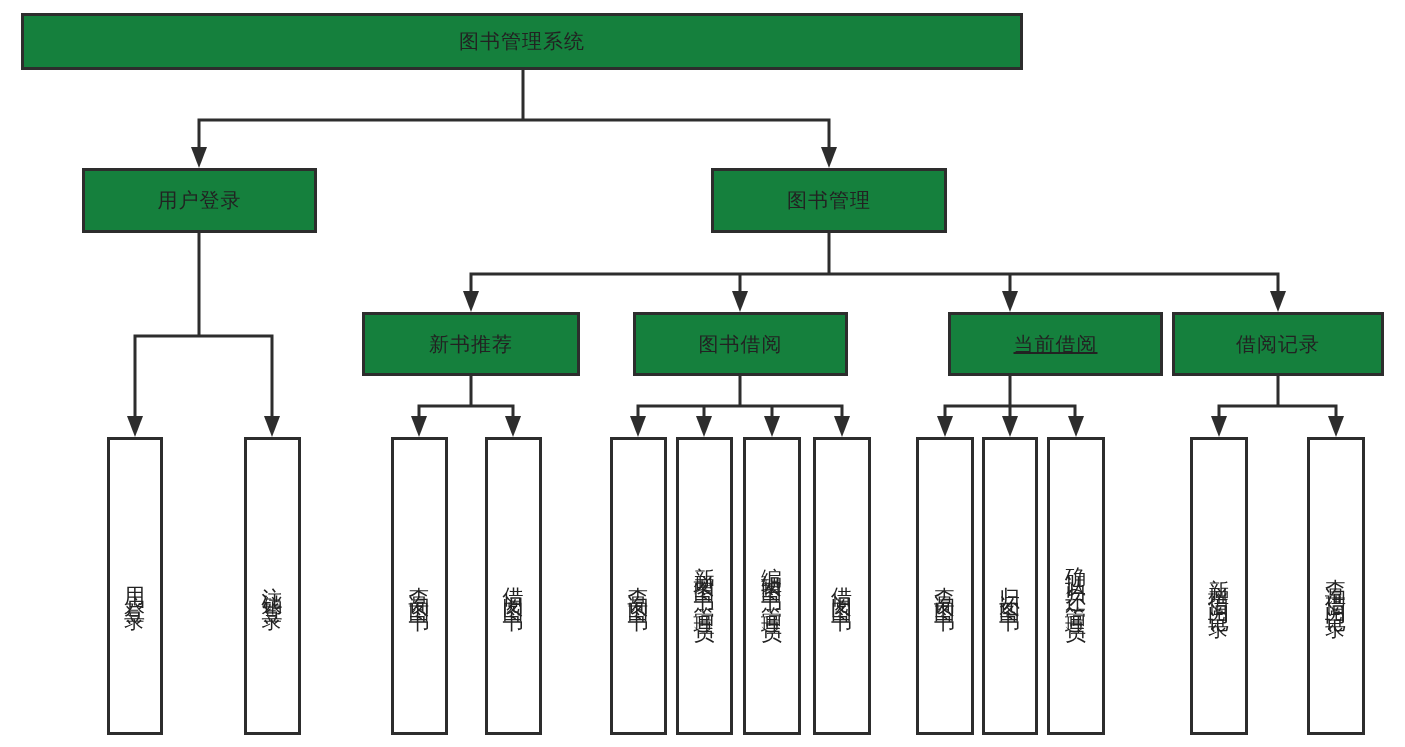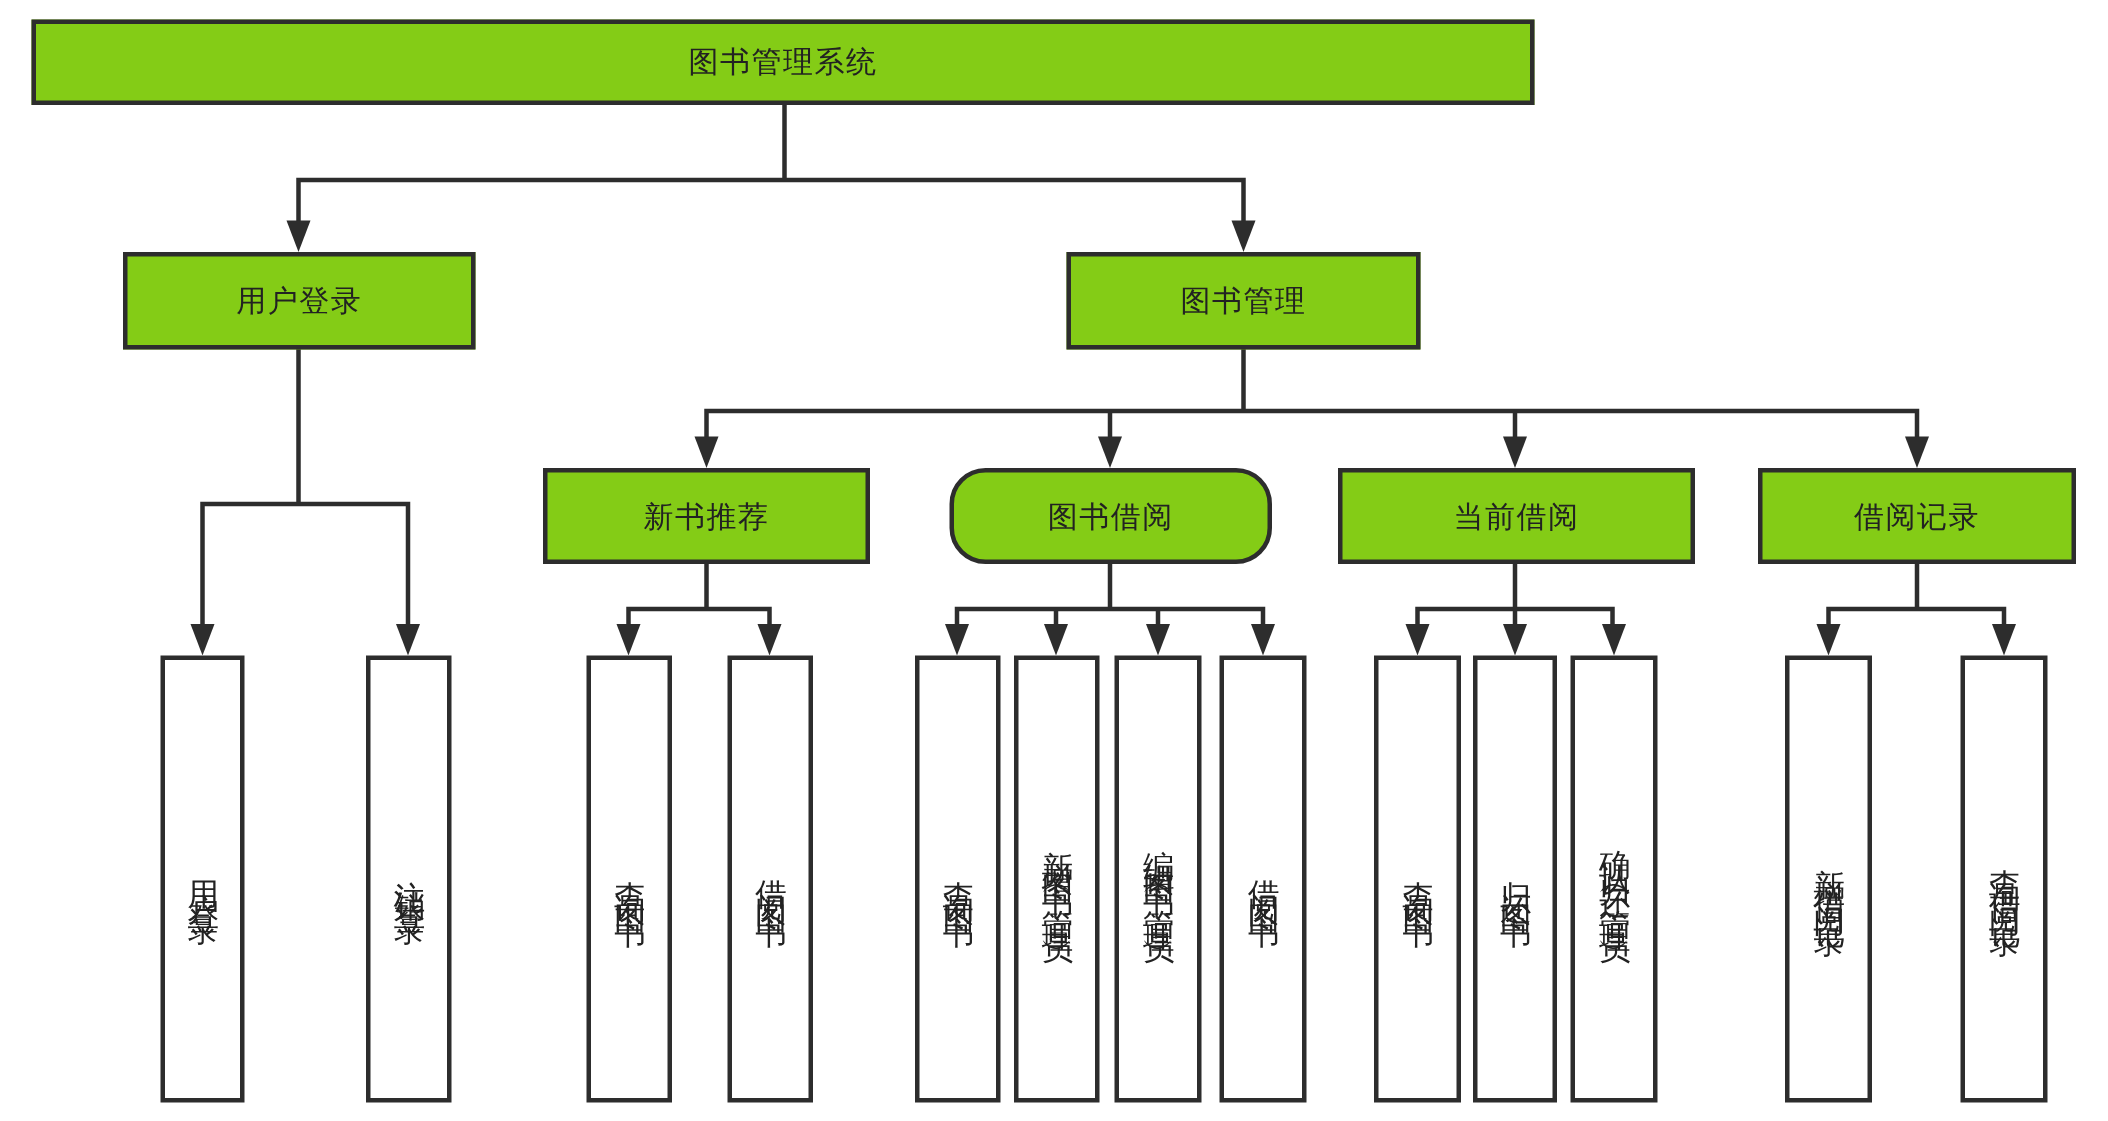--- a/index.html
+++ b/index.html
@@ -1,21 +1,21 @@
 <!DOCTYPE html>
 <html style="--line: #2d2d2d; --text: #222222; --background: #ffffff; --watermark: #b3b0b0;"><head>
 <meta charset="utf-8">
 <style>
   :root { --line:#2d2d2d; --text:#222222; --background:#ffffff; --watermark:#b3b0b0; }
   * { margin:0; padding:0; }
   html,body { width:1405px; height:747px; background:var(--background); overflow:hidden;
               font-family:"Liberation Sans", sans-serif; }
   .canvas { position:relative; width:1405px; height:747px; background:var(--background); }
   .wires { position:absolute; left:0; top:0; width:1405px; height:747px; color:var(--line); }
-  .hbox { position:absolute; box-sizing:border-box; background:#84cc16; border:3px solid var(--line);
+  .hbox { position:absolute; box-sizing:border-box; background:#15803d; border:3px solid var(--line);
           display:flex; align-items:center; justify-content:center;
           font-size:20px; color:var(--text); letter-spacing:1px; white-space:nowrap; }
   .vbox { position:absolute; top:437px; height:298px; box-sizing:border-box; background:#fff;
           border:3px solid var(--line); display:flex; align-items:center; justify-content:center; }
   .vbox span { writing-mode:vertical-lr; text-orientation:mixed; font-size:21px; color:var(--text);
                letter-spacing:8px; line-height:1; }
   .watermark { position:absolute; left:1186px; top:714px; font-size:19px; color:var(--watermark);
                letter-spacing:0.5px; white-space:nowrap; }
 </style>
 </head>
@@ -53,22 +53,22 @@
       <polygon points="1328,416 1344,416 1336,437"></polygon>
     </g>
   </svg>
 
   <div class="hbox" style="left:21px; top:13px; width:1002px; height:57px;">图书管理系统</div>
 
   <div class="hbox" style="left:82px; top:168px; width:235px; height:65px;">用户登录</div>
   <div class="hbox" style="left:711px; top:168px; width:236px; height:65px;">图书管理</div>
 
   <div class="hbox" style="left:362px; top:312px; width:218px; height:64px;">新书推荐</div>
-  <div class="hbox" style="left:633px; top:312px; width:215px; height:64px;border-radius:24px;">图书借阅</div>
-  <div class="hbox" style="left:892px; top:312px; width:238px; height:64px;">当前借阅</div>
+  <div class="hbox" style="left:633px; top:312px; width:215px; height:64px;">图书借阅</div>
+  <div class="hbox" style="left:948px; top:312px; width:215px; height:64px;text-decoration:underline;">当前借阅</div>
   <div class="hbox" style="left:1172px; top:312px; width:212px; height:64px;">借阅记录</div>
 
   <div class="vbox" style="left:107px; width:56px;">
     <span>用户登录</span>
   </div>
   <div class="vbox" style="left:244px; width:57px;">
     <span>注销登录</span>
   </div>
 
   <div class="vbox" style="left:391px; width:57px;">

